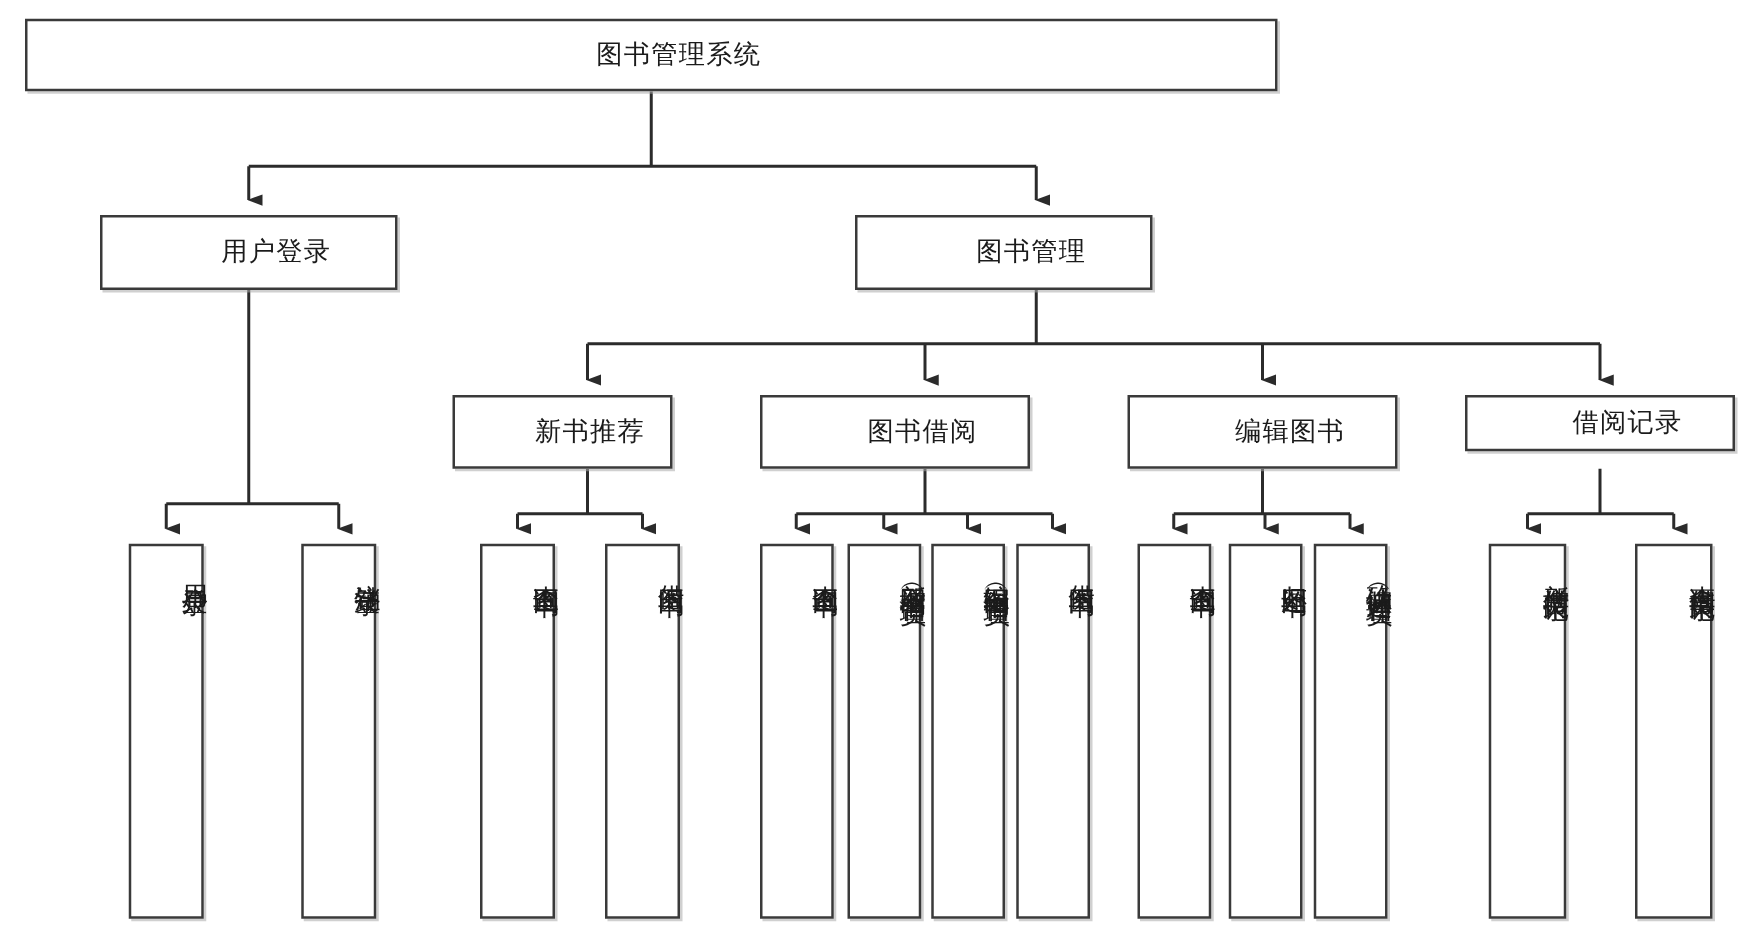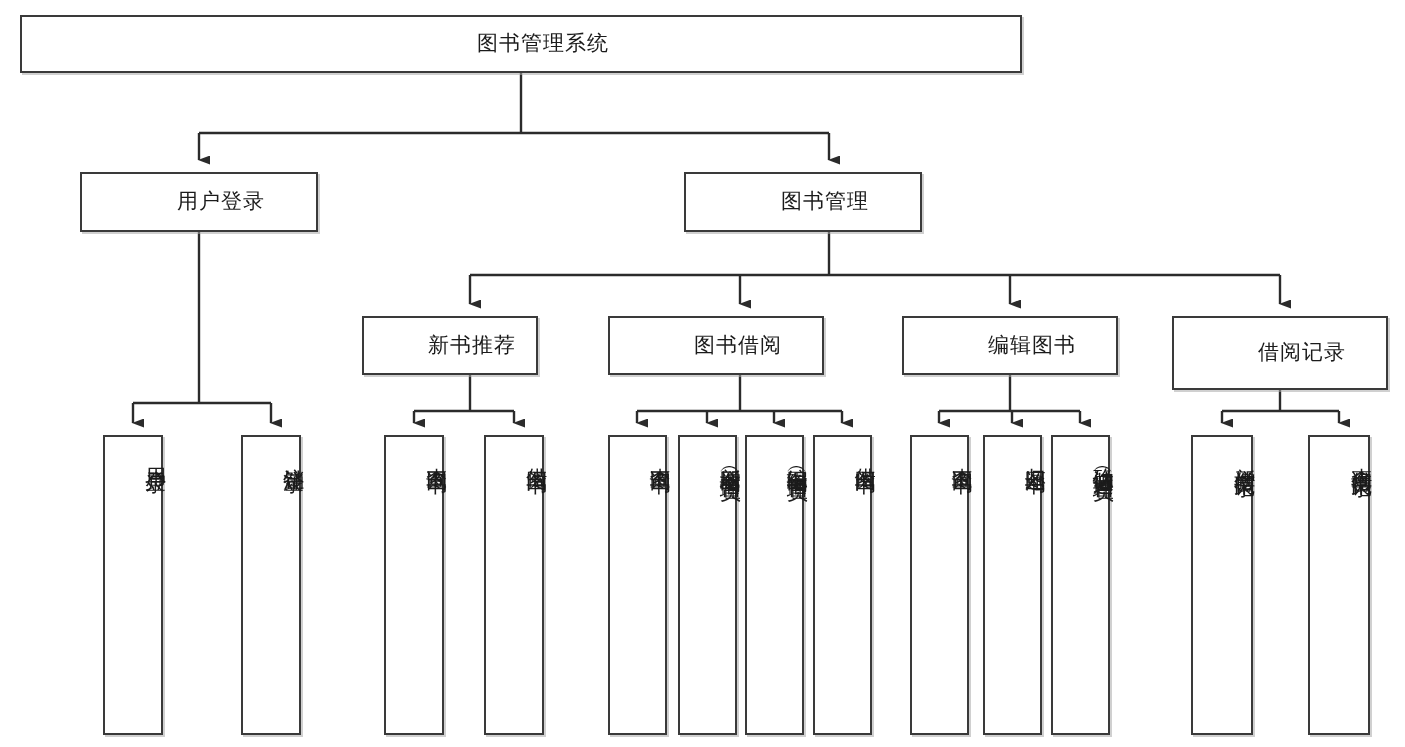--- a/index.html
+++ b/index.html
@@ -129,21 +129,21 @@
       </div>
       <div class="node horiz level-3" style="left: 362px; top: 316px; width: 176px; height: 59px;">
         <span class="node-label">新书推荐</span>
       </div>
       <div class="node horiz level-3" style="left: 608px; top: 316px; width: 216px; height: 59px;">
         <span class="node-label">图书借阅</span>
       </div>
       <div class="node horiz level-3" style="left: 902px; top: 316px; width: 216px; height: 59px;">
         <span class="node-label">编辑图书</span>
       </div>
-      <div class="node horiz level-3" style="left: 1172px; top: 316px; width: 216px; height: 74px;">
+      <div class="node horiz level-3" style="left: 1172px; top: 316px; width: 216px; height: 45px;">
         <span class="node-label">借阅记录</span>
       </div>
       <div class="node vert level-4" style="left: 103px; top: 435px; width: 60px; height: 300px;">
         <span class="node-label">用户登录</span>
       </div>
       <div class="node vert level-4" style="left: 241px; top: 435px; width: 60px; height: 300px;">
         <span class="node-label">注销登录</span>
       </div>
       <div class="node vert level-4" style="left: 384px; top: 435px; width: 60px; height: 300px;">
         <span class="node-label">查询图书</span>

